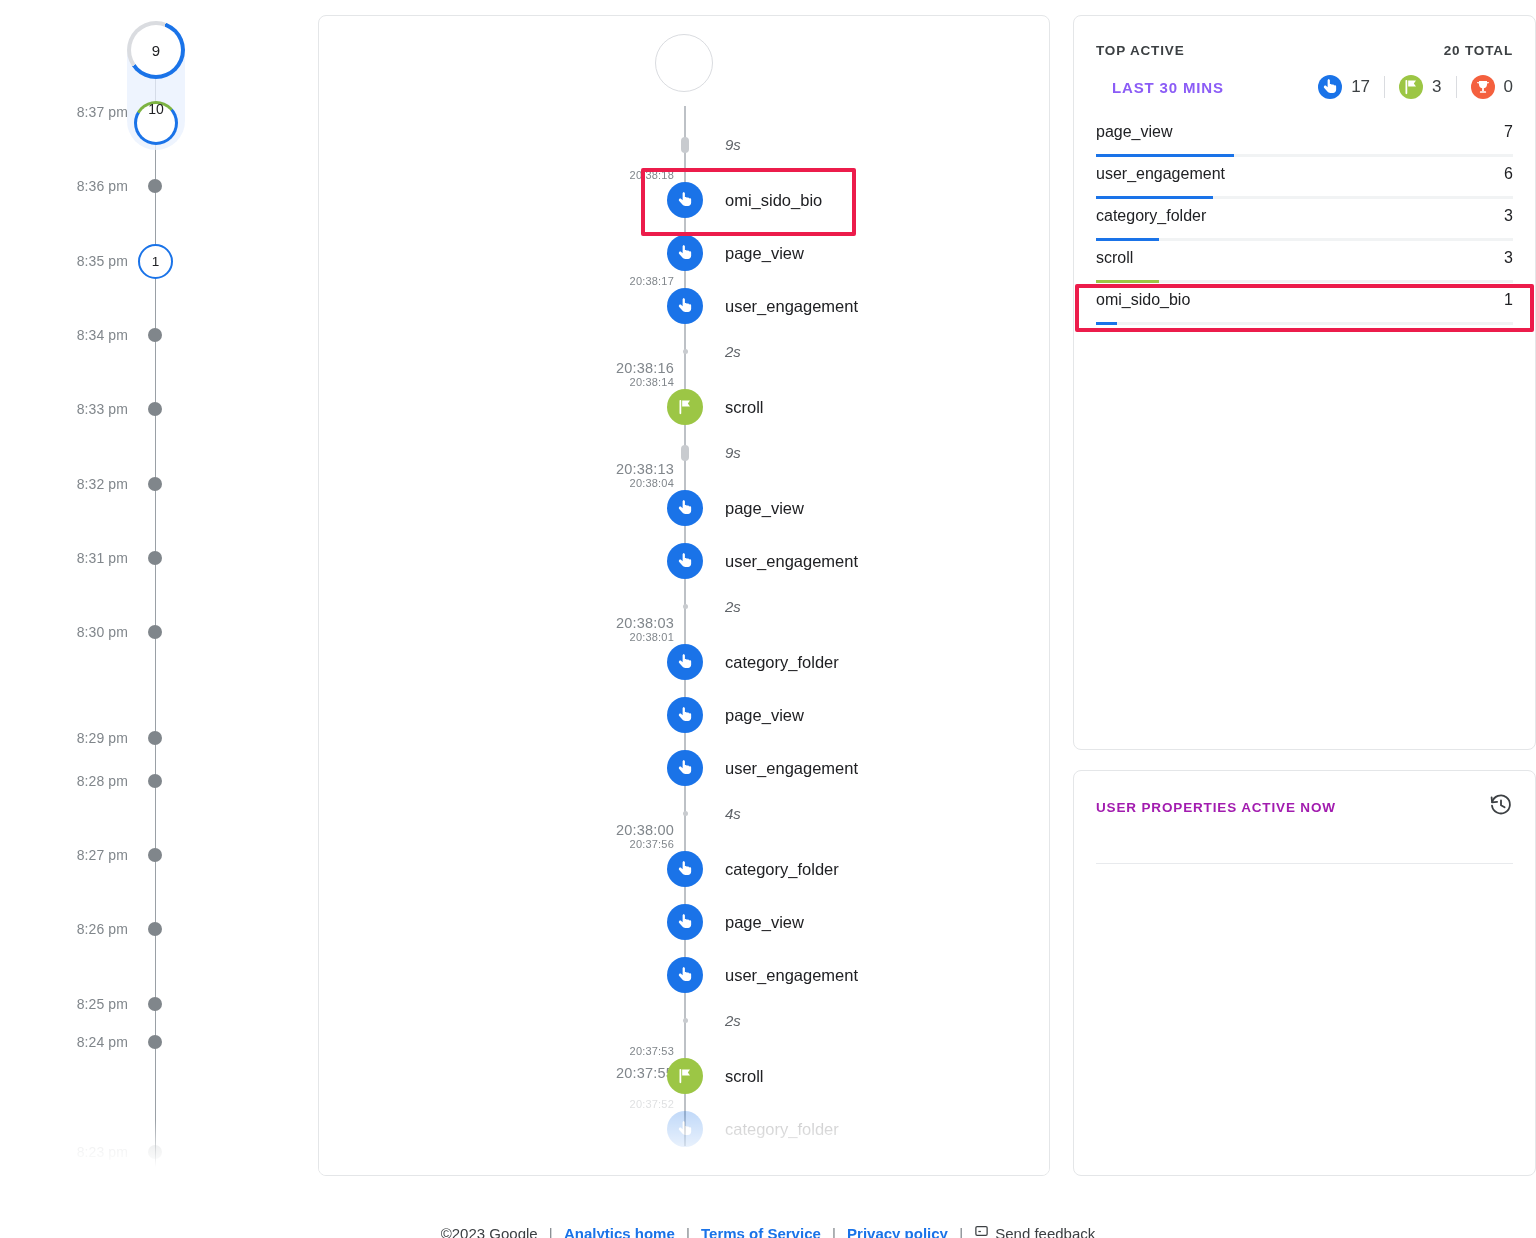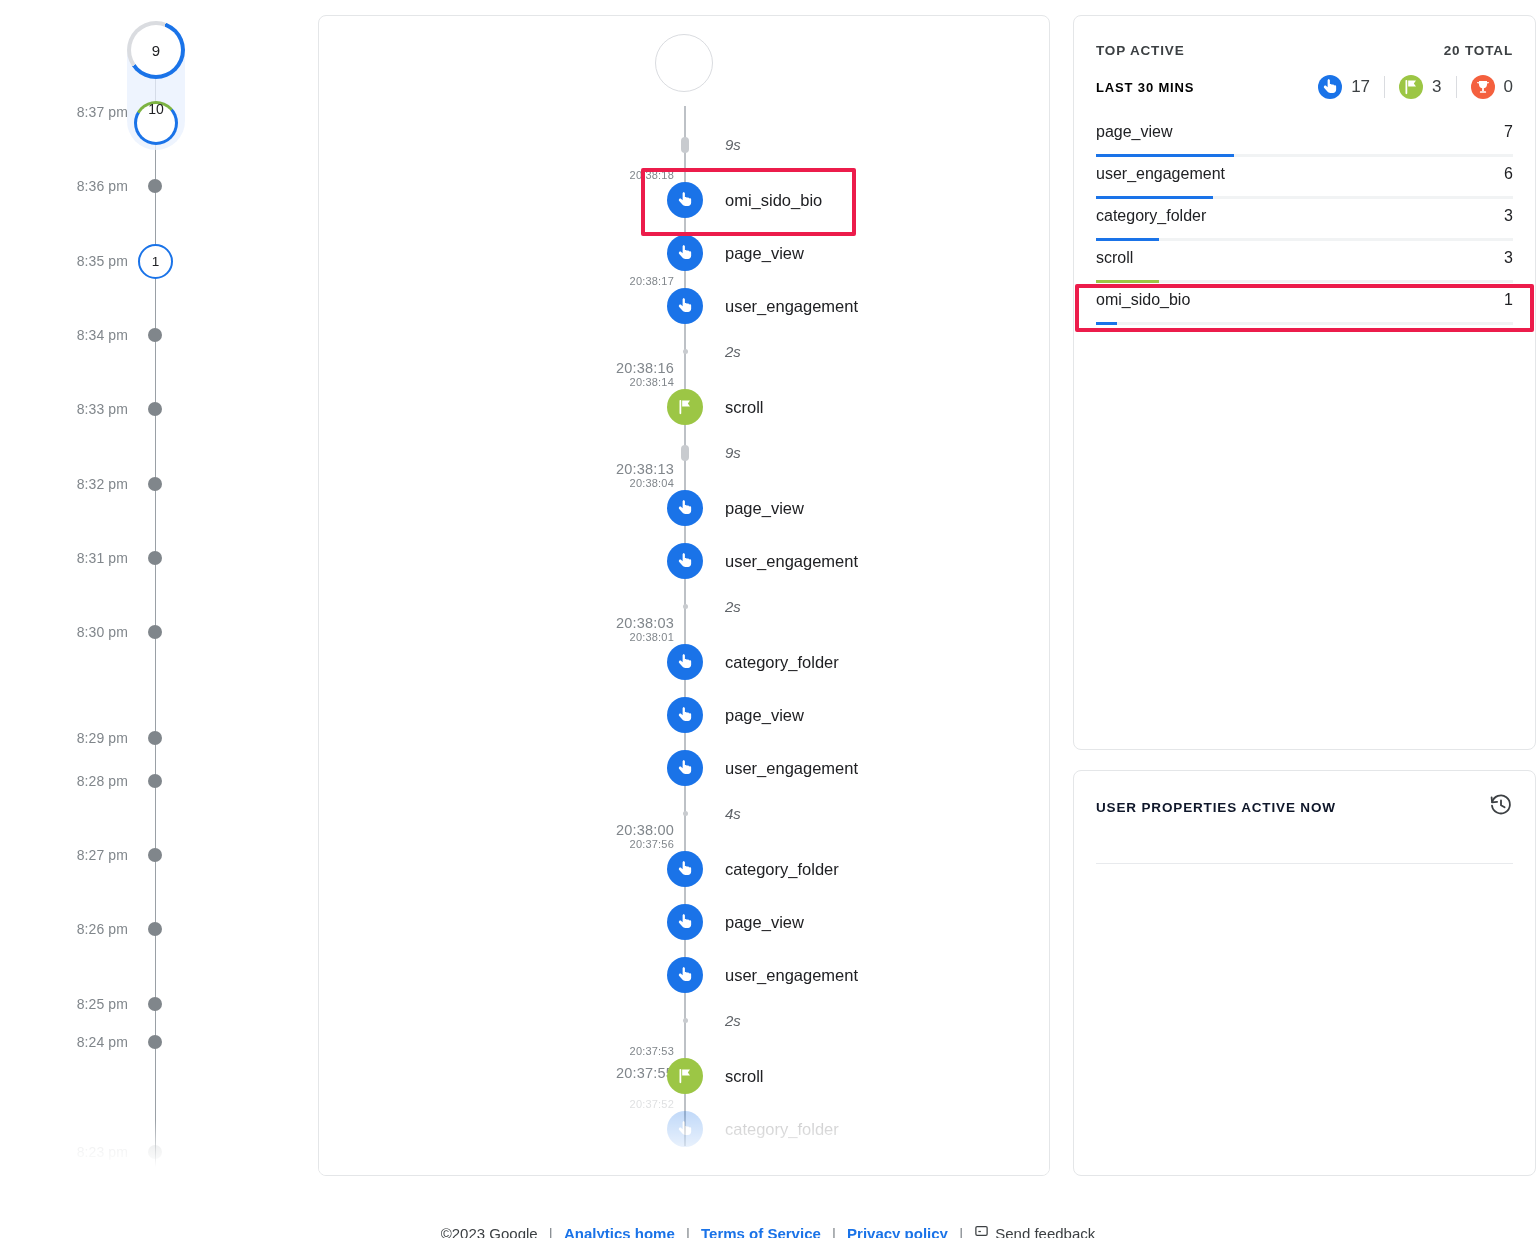--- a/index.html
+++ b/index.html
@@ -191,22 +191,23 @@
   }
   .te-total {
     font-size: 13.5px; font-weight: bold; color: #3c4043;
     letter-spacing: .85px;
   }
   .te-sub {
     display: flex; align-items: center; justify-content: space-between;
     margin-top: 14px; height: 26px;
   }
   .te-sublabel {
-    font-size: 13px; font-weight: bold; color: #000000;
+    font-size: 15px; font-weight: bold; color: #8b5cf6;
     letter-spacing: .85px;
+    margin-left: 16px;
   }
   .te-counts { display: flex; align-items: center; }
   .cnt { display: flex; align-items: center; justify-content: flex-end; }
   .cnt .dot {
     width: 24px; height: 24px; border-radius: 50%;
     display: flex; align-items: center; justify-content: center;
   }
   .cnt .dot.blue { background: #1a73e8; }
   .cnt .dot.green { background: #9cc645; }
   .cnt .dot.orange { background: #f4603e; }
@@ -237,21 +238,21 @@
   }
   .te-bar.blue { background: #1a73e8; }
   .te-bar.green { background: #9cc645; }
 
   
   .up-head {
     display: flex; align-items: center; justify-content: space-between;
     height: 24px;
   }
   .up-title {
-    font-size: 13.5px; font-weight: bold; color: #0f172a;
+    font-size: 13.5px; font-weight: bold; color: #a21caf;
     letter-spacing: .85px;
   }
   .up-divider {
     margin-top: 44px;
     height: 1px; background: #e8eaed;
   }
 
   
   .footer {
     position: absolute; left: 0; top: 1224px;

